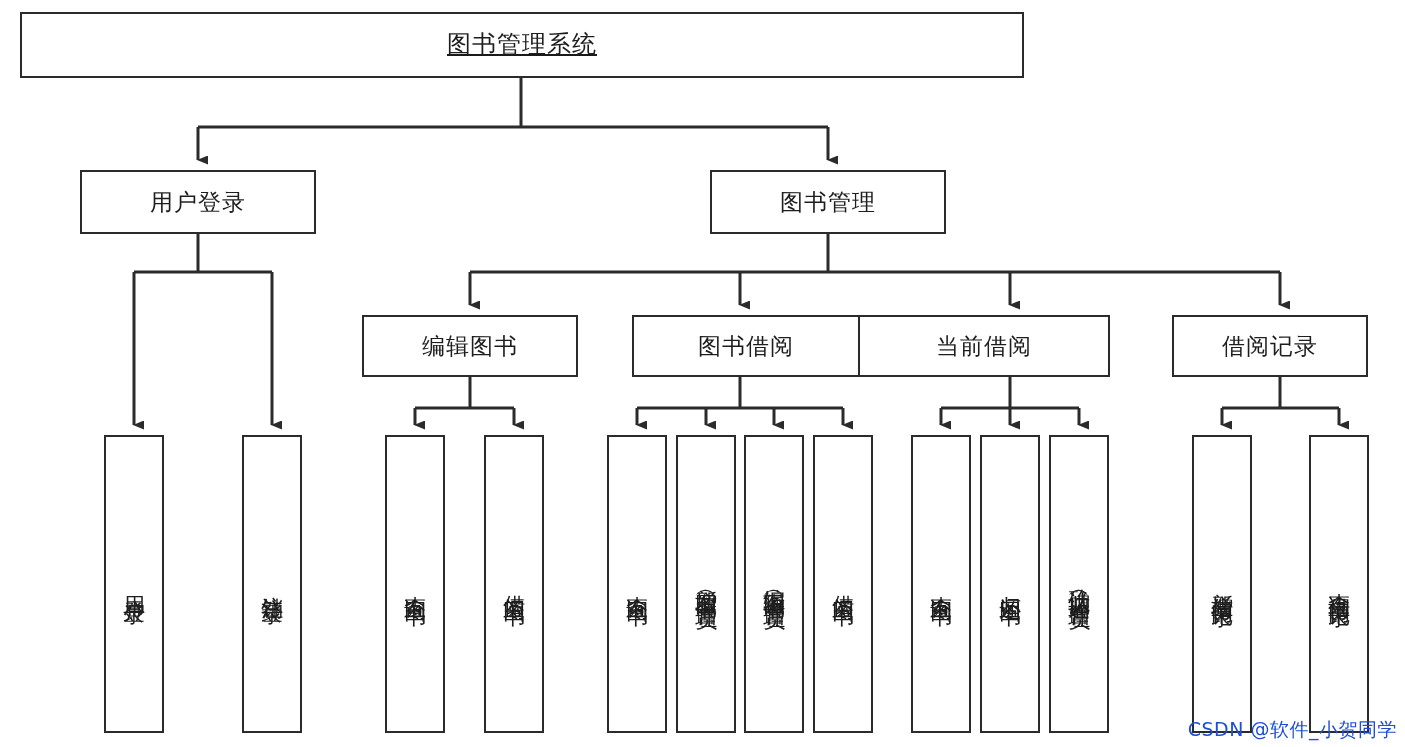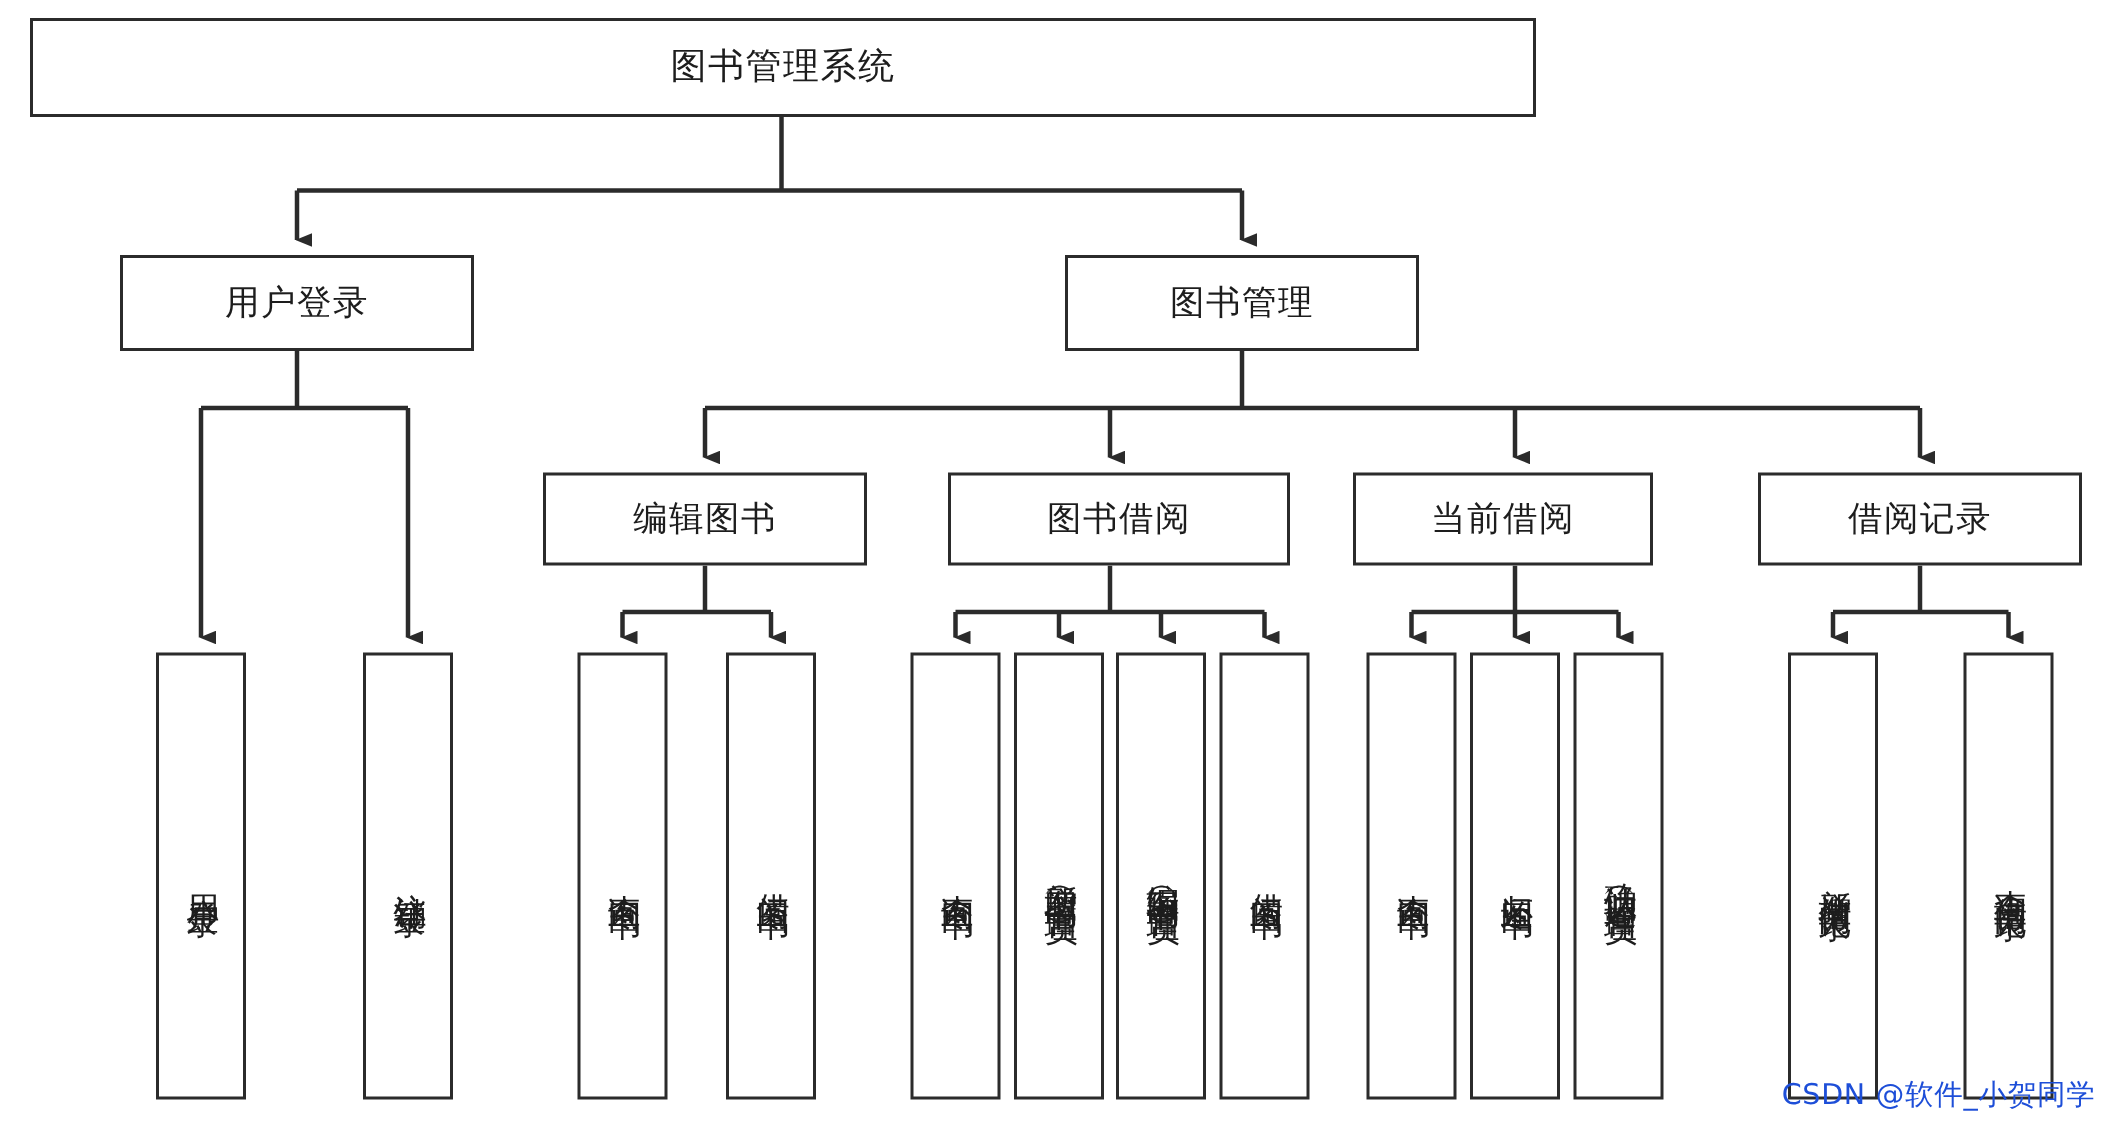--- a/index.html
+++ b/index.html
@@ -135,45 +135,45 @@
       <path d="M1010,408 L1010,425" marker-end="url(#arrow)"></path>
       <path d="M1079,408 L1079,425" marker-end="url(#arrow)"></path>
 
       <path d="M1280,377 L1280,408"></path>
       <path d="M1222,408 L1339,408"></path>
       <path d="M1222,408 L1222,425" marker-end="url(#arrow)"></path>
       <path d="M1339,408 L1339,425" marker-end="url(#arrow)"></path>
     </g>
   </svg>
 
-  <div class="node root" style="left:20px; top:12px; width:1004px; height:66px;">
+  <div class="node root" style="left:20px; top:12px; width:1004px; height:66px;text-decoration:underline;">
     <span class="label">图书管理系统</span>
   </div>
 
   <div class="node lvl2" style="left:80px; top:170px; width:236px; height:64px;">
     <span class="label">用户登录</span>
   </div>
 
   <div class="node lvl2" style="left:710px; top:170px; width:236px; height:64px;justify-content:center;">
     <span class="label">图书管理</span>
   </div>
 
   <div class="node lvl3" style="left:362px; top:315px; width:216px; height:62px;">
     <span class="label">编辑图书</span>
   </div>
 
   <div class="node lvl3" style="left:632px; top:315px; width:228px; height:62px;">
     <span class="label">图书借阅</span>
   </div>
 
-  <div class="node lvl3" style="left:902px; top:315px; width:200px; height:62px;">
+  <div class="node lvl3" style="left:858px; top:315px; width:252px; height:62px;">
     <span class="label">当前借阅</span>
   </div>
 
-  <div class="node lvl3" style="left:1172px; top:315px; width:216px; height:62px;">
+  <div class="node lvl3" style="left:1172px; top:315px; width:196px; height:62px;">
     <span class="label">借阅记录</span>
   </div>
 
   <div class="node leaf" style="left:104px; top:435px; width:60px; height:298px;">
     <span class="label">用户登录</span>
   </div>
 
   <div class="node leaf" style="left:242px; top:435px; width:60px; height:298px;">
     <span class="label">注销登录</span>
   </div>

